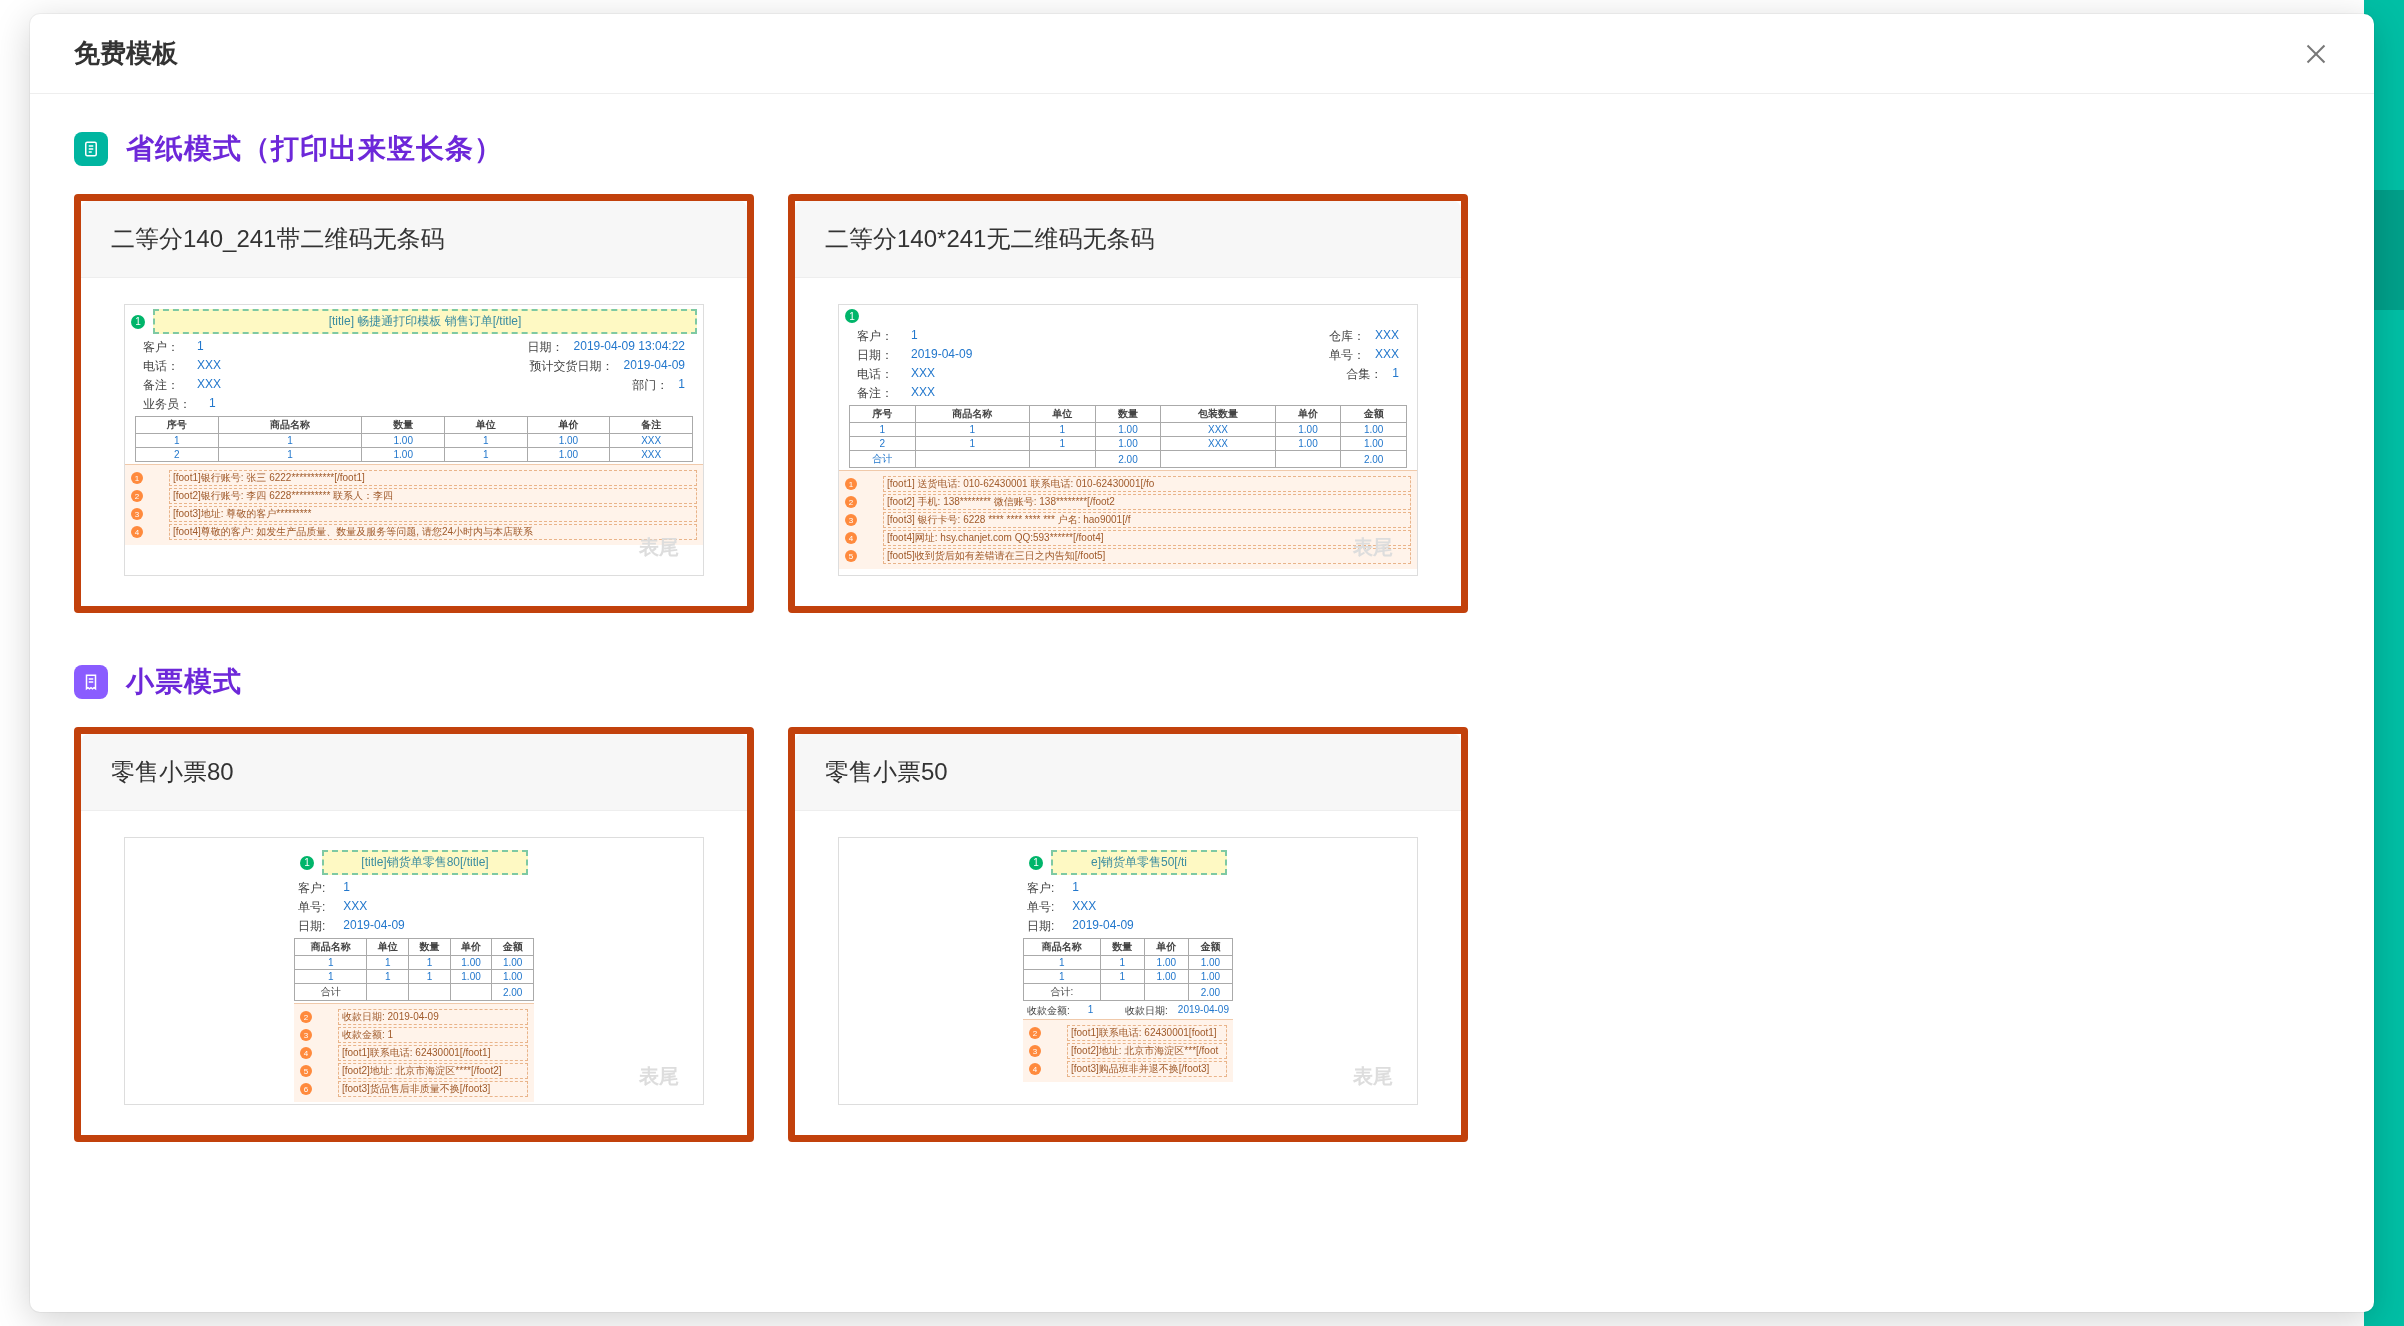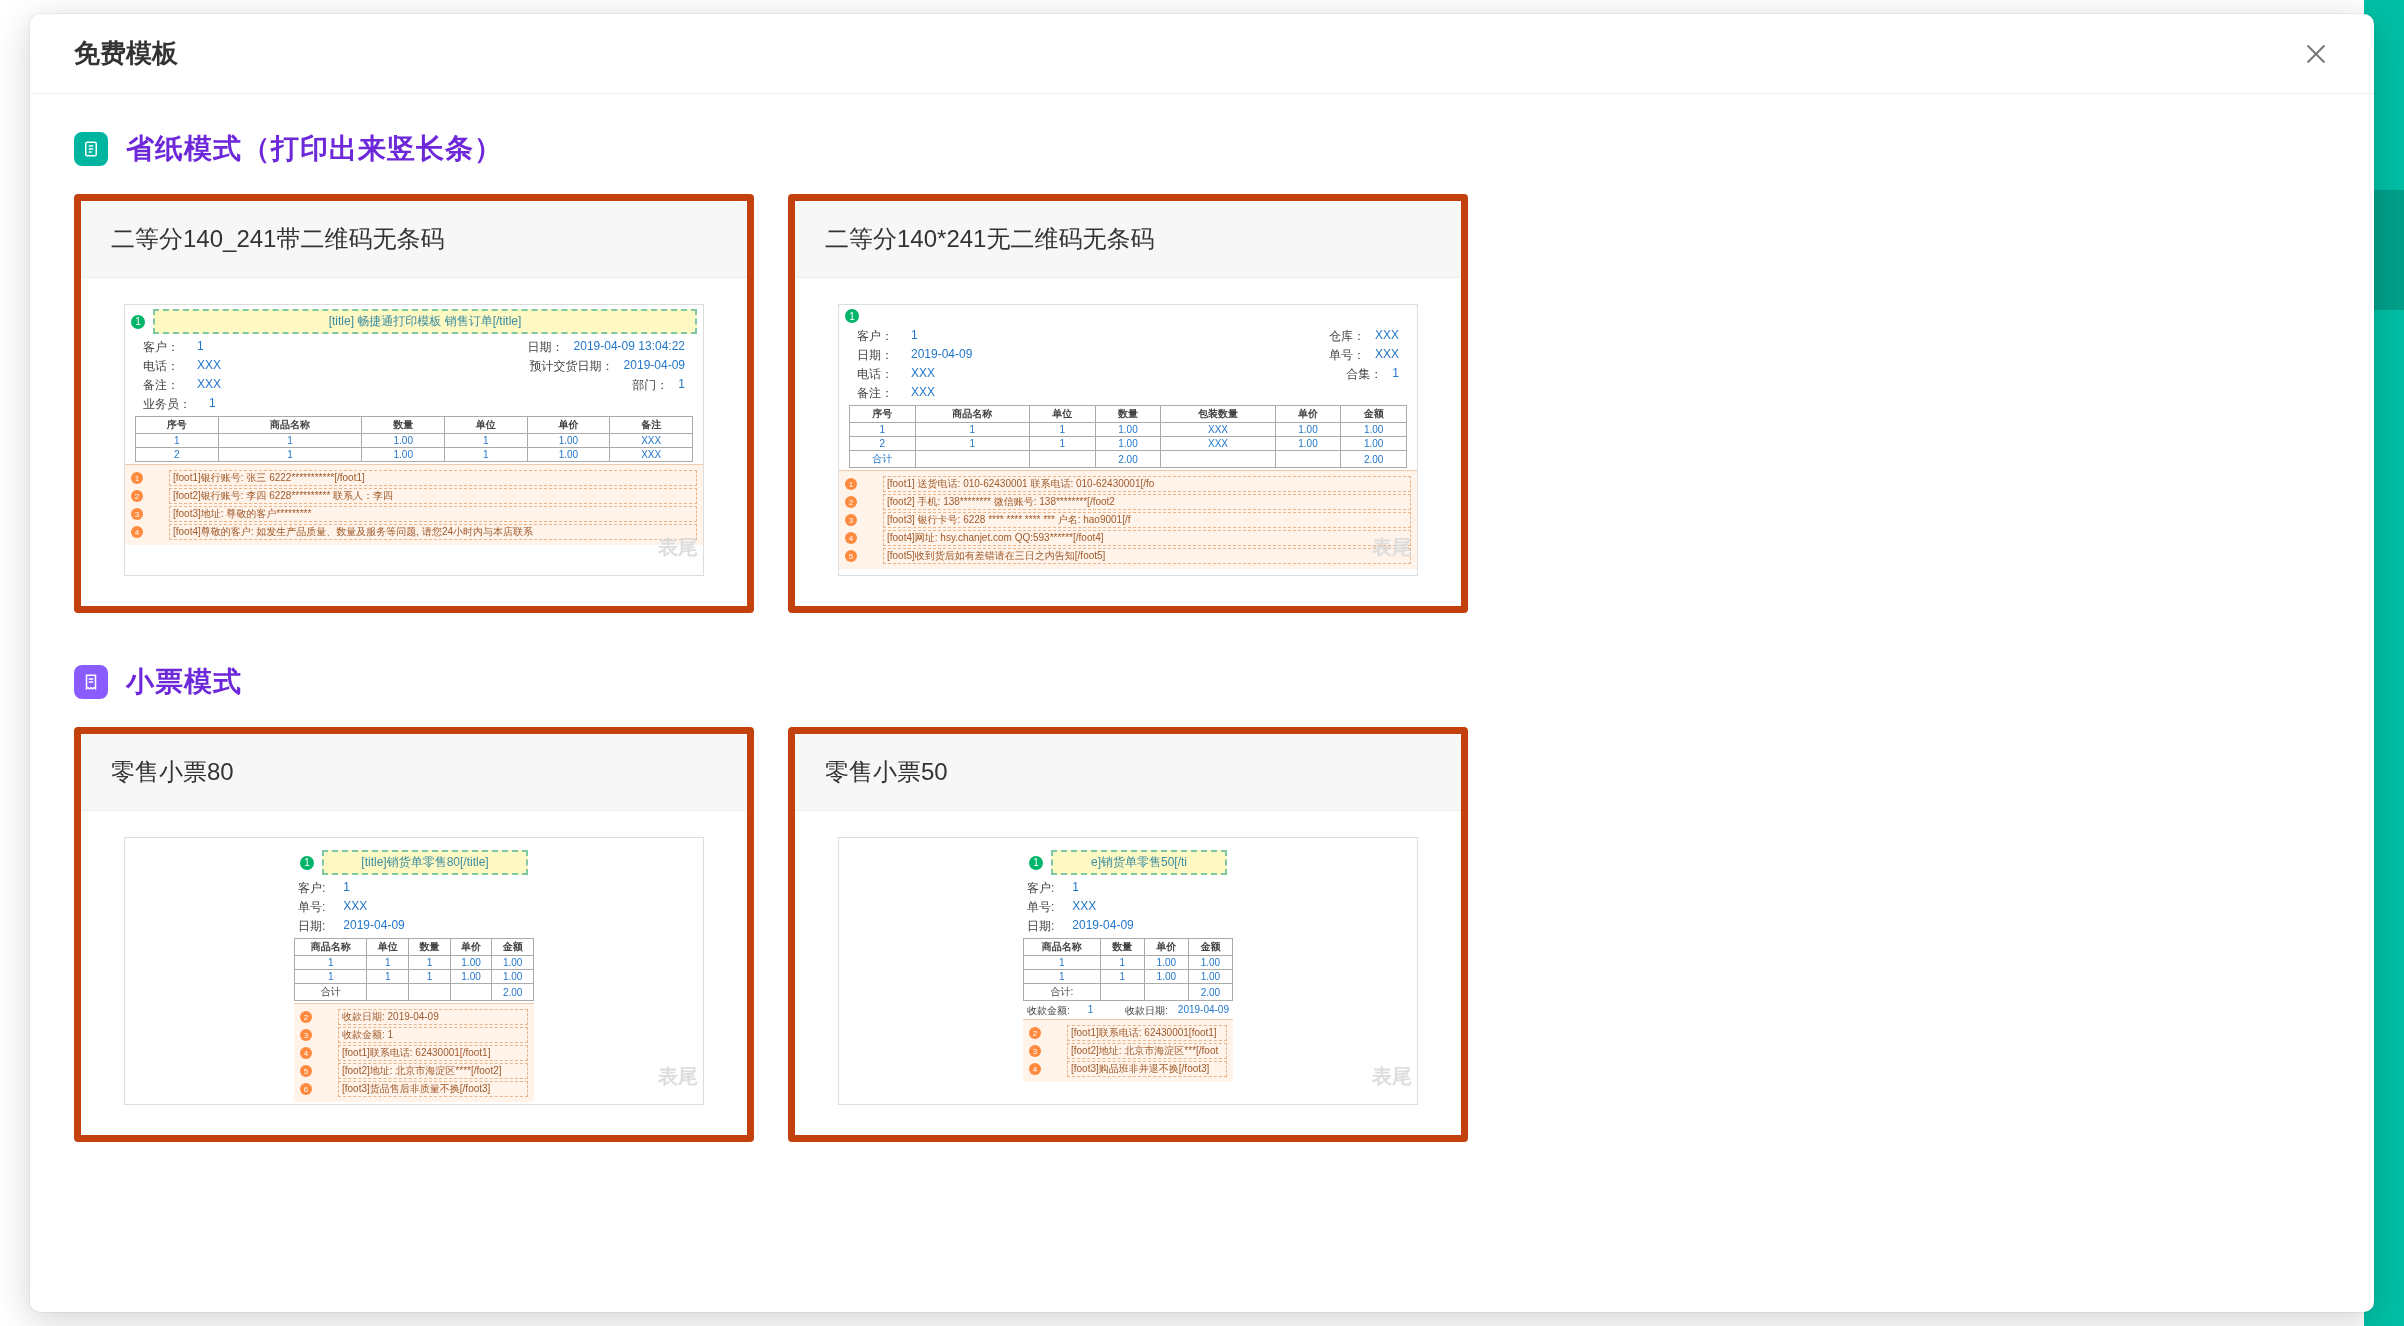--- a/index.html
+++ b/index.html
@@ -103,21 +103,21 @@
   table.mini th, table.mini td { border:1px solid #aaa; padding:1px 3px; text-align:center; color:#444; }
   table.mini .val { color:#2277cc; }
   .footblock { background:#fff3ea; border-top:1px solid #f0c9aa; padding:4px 6px; }
   .footline { display:flex; align-items:center; gap:6px; font-size:10px; color:#a05a2a; padding:1px 0;}
   .footline .fdot {
     width:12px; height:12px; border-radius:50%; background:#ff8a3d; color:#fff;
     font-size:8px; display:flex; align-items:center; justify-content:center;
   }
   .footline .fwrap { border:1px dashed #e9b48a; padding:0 3px; flex:1;margin-left:20px; }
   .wm {
-    position:absolute; right:5px; bottom:14px; font-size:20px; color:#ddd; font-weight:600;
+    position:absolute; right:24px; bottom:14px; font-size:20px; color:#ddd; font-weight:600;
     pointer-events:none;
   }
 
   
   .preview.sz1 { width:580px; height:272px; }
   .preview.sz2 { width:580px; height:268px; }
   .receipt { display:flex; flex-direction:column; align-items:center; }
 
 </style>
 </head>

